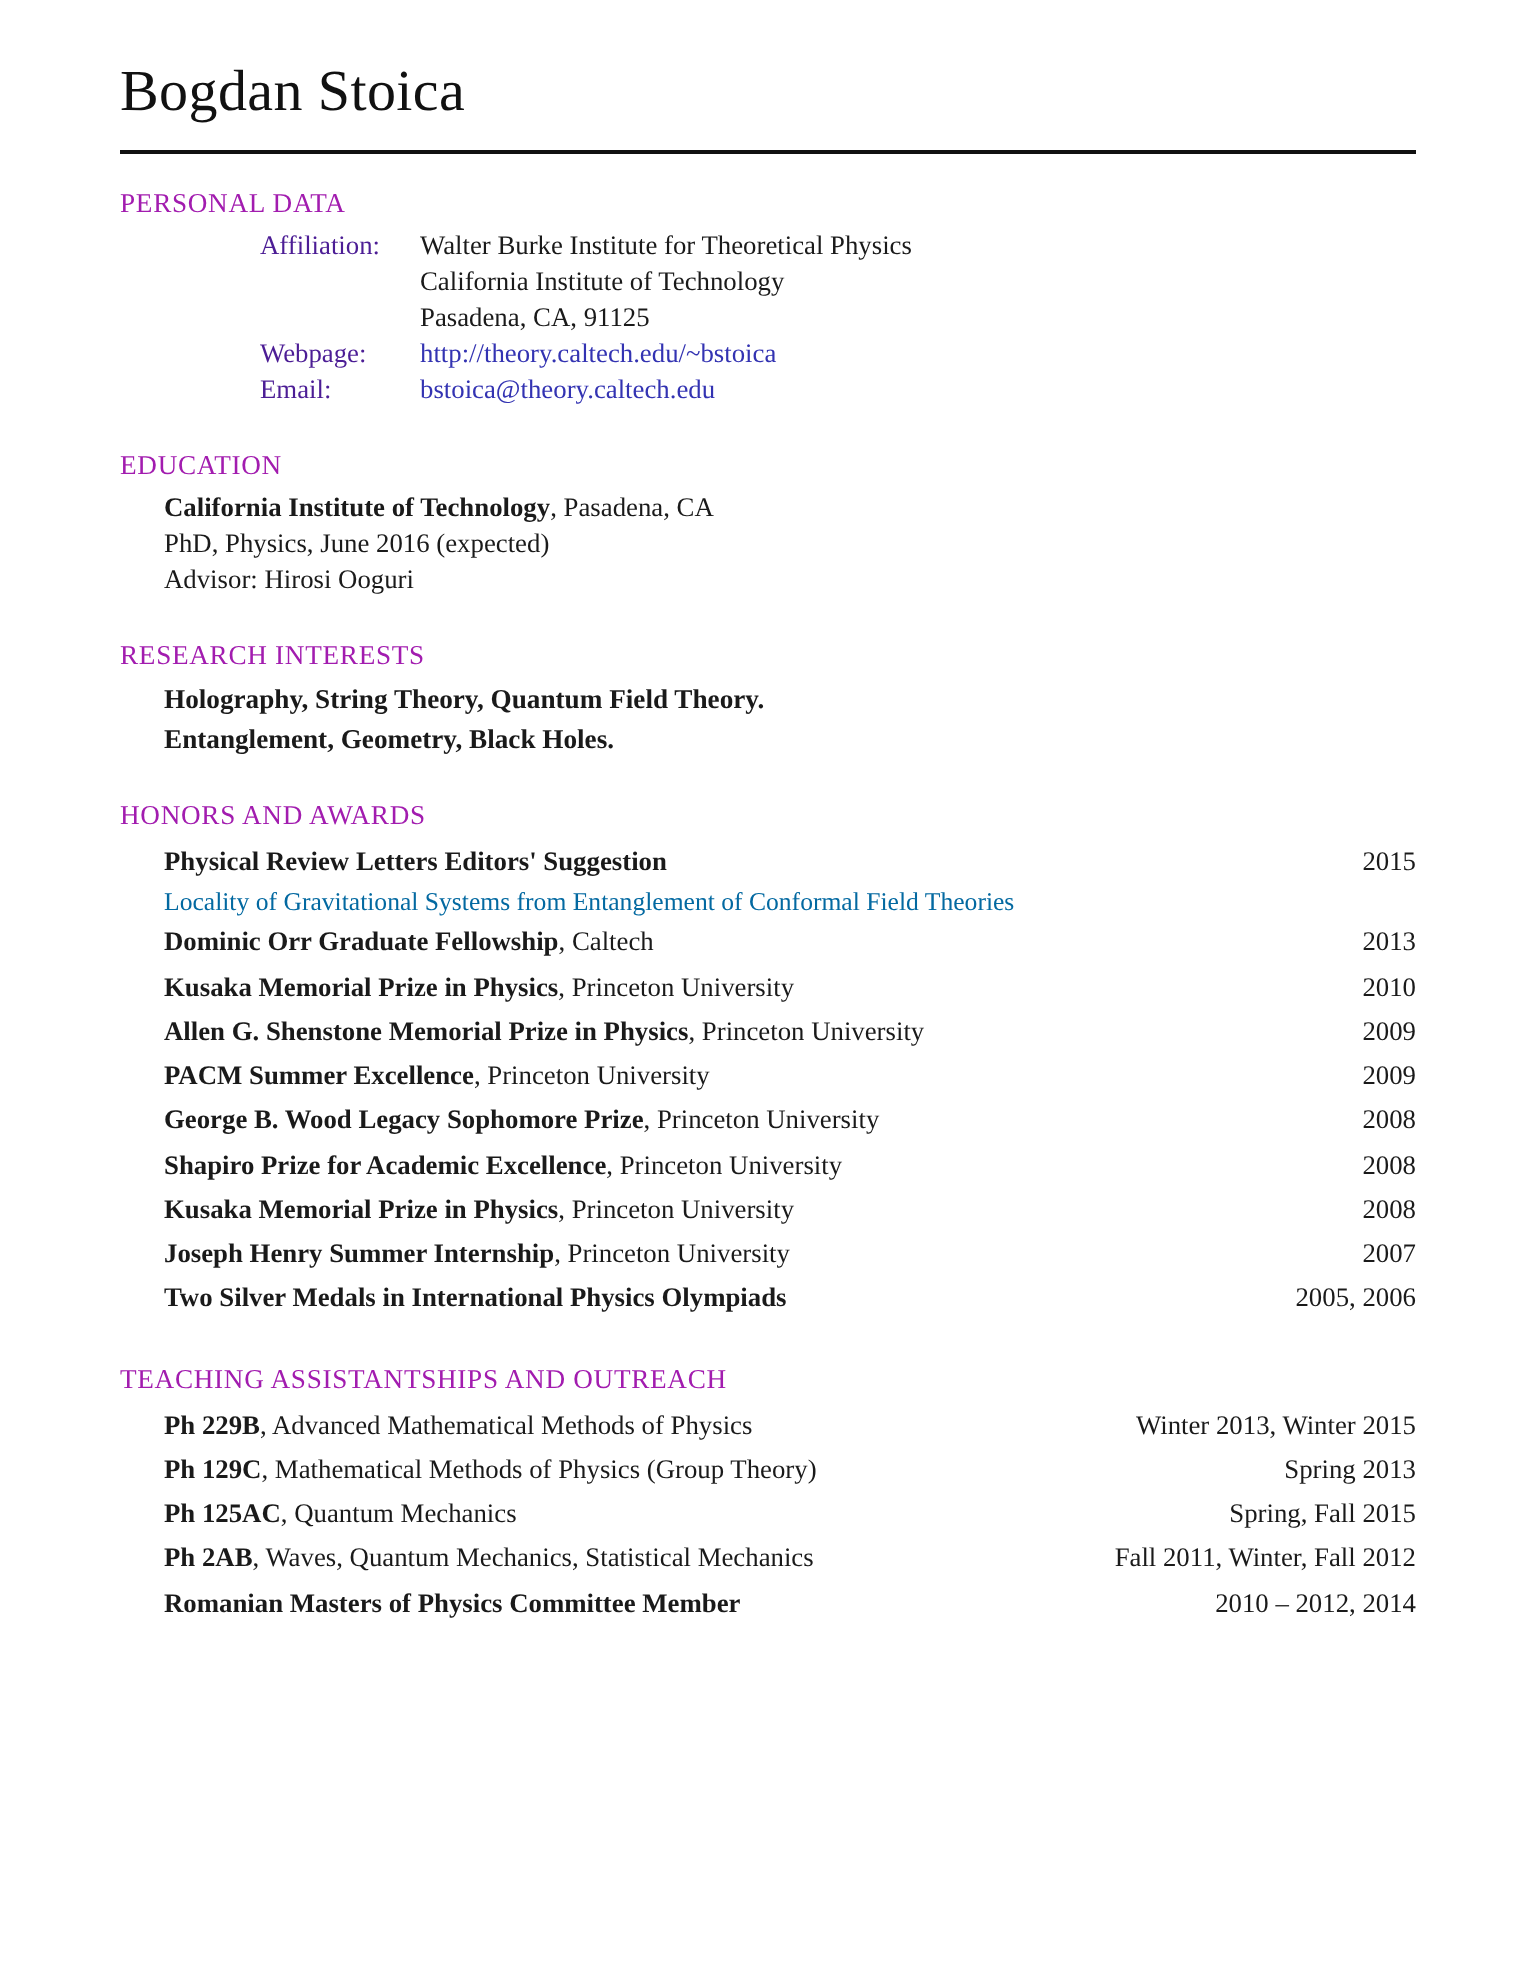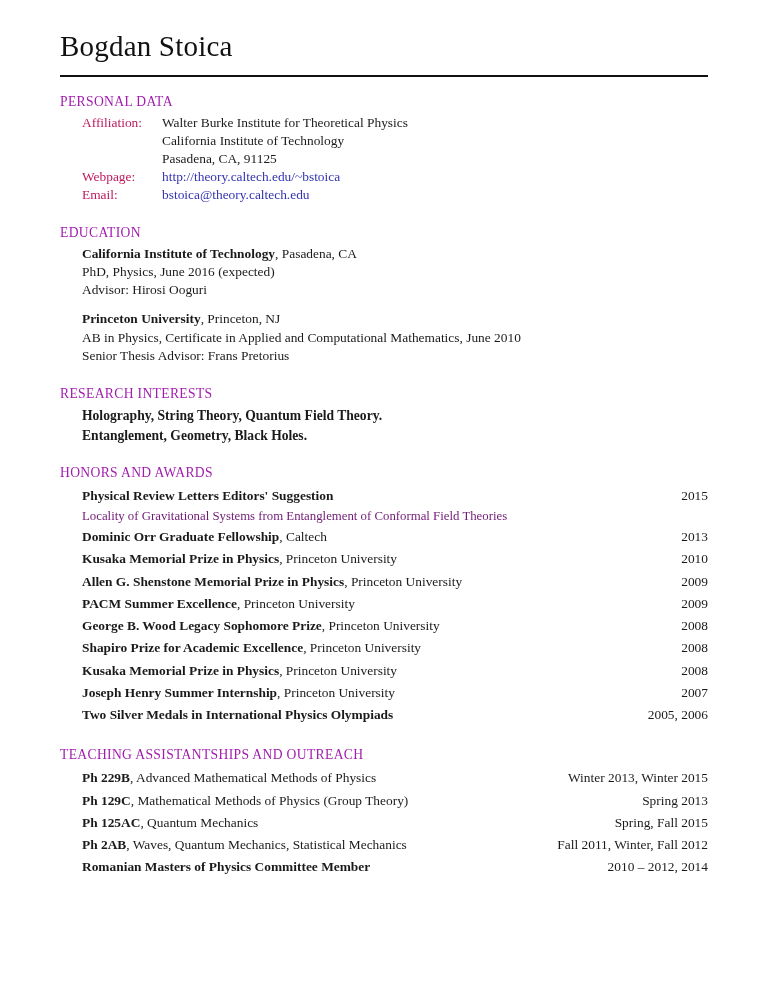--- a/index.html
+++ b/index.html
@@ -64,21 +64,22 @@
 
   
   .pd-row {
     display: flex;
     line-height: 1.34;
     font-size: 13.4px;
   }
   .pd-label {
     width: 80px;
     flex: 0 0 80px;
-    color: #be185d;
+    color: #4c1d95;
+    margin-left: 48px;
   }
   .pd-value {
     flex: 1 1 auto;
     color: #1a1a1a;
   }
   .pd-value.link {
     color: #3333b2;
   }
 
   
@@ -113,21 +114,21 @@
     overflow: hidden;
   }
   .row-date {
     flex: 0 0 auto;
     text-align: right;
     white-space: nowrap;
   }
   .row-sub {
     font-size: 12.8px;
     line-height: 1.45;
-    color: #701a75;
+    color: #0369a1;
   }
   .spacer-top-large { margin-top: 21px; }
   .spacer-top-mid { margin-top: 19px; }
 </style>
 </head>
 <body>
 
 <div class="page">
   <div class="content">
 
@@ -163,27 +164,20 @@
     <div class="section spacer-top-large">
       <div class="section-heading">EDUCATION</div>
       <div class="entries">
         <div class="edu-block">
           <div class="edu-line">
             <span class="b">California Institute of Technology</span><span>, Pasadena, CA</span>
           </div>
           <div>PhD, Physics, June 2016 (expected)</div>
           <div>Advisor: Hirosi Ooguri</div>
         </div>
-        <div class="edu-block">
-          <div class="edu-line">
-            <span class="b">Princeton University</span><span>, Princeton, NJ</span>
-          </div>
-          <div>AB in Physics, Certificate in Applied and Computational Mathematics, June 2010</div>
-          <div>Senior Thesis Advisor: Frans Pretorius</div>
-        </div>
       </div>
     </div>
 
     <div class="section spacer-top-large">
       <div class="section-heading">RESEARCH INTERESTS</div>
       <div class="entries">
         <div class="ri-line">Holography, String Theory, Quantum Field Theory.</div>
         <div class="ri-line">Entanglement, Geometry, Black Holes.</div>
       </div>
     </div>

